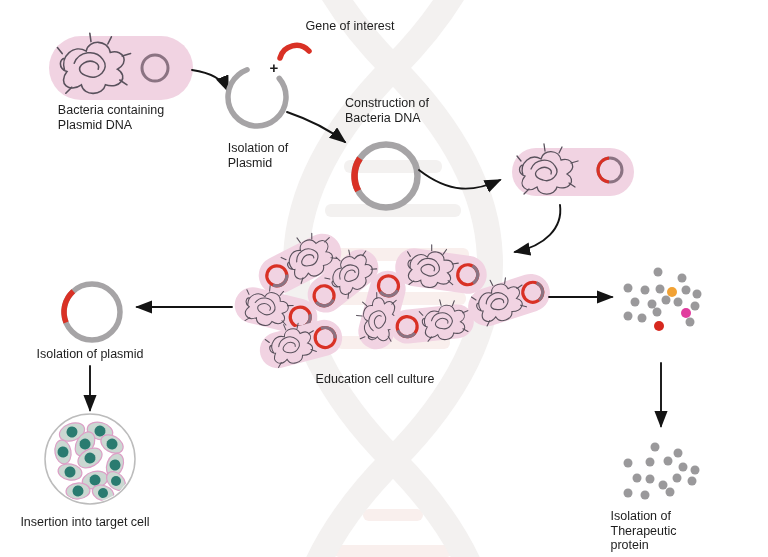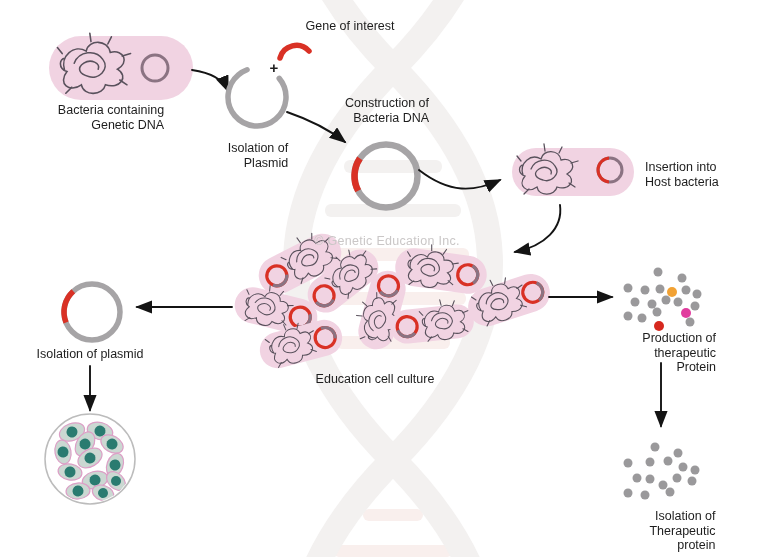--- a/index.html
+++ b/index.html
@@ -5,21 +5,21 @@
   html,body{margin:0;padding:0;background:#ffffff;}
   #stage{
     position:relative;width:768px;height:557px;overflow:hidden;background:#ffffff;
     font-family:"Liberation Sans","DejaVu Sans",sans-serif;
   }
   #gfx{position:absolute;left:0;top:0;}
   .lbl{
     position:absolute;white-space:pre-line;line-height:1.16;
     font-size:12.5px;color:var(--text-color);
   }
-  .lbl.center{transform:translateX(-50%);text-align:right;}
+  .lbl.center{transform:translateX(-50%);text-align:left;}
   .lbl.plus{font-size:15px;font-weight:bold;}
   .lbl.wm{color:var(--watermark-color);font-size:12.5px;letter-spacing:.3px;}
   
   .pink{fill:var(--bacteria-fill);}
   .tg{stroke:var(--tangle-stroke);fill:none;stroke-width:1.3px;stroke-linecap:round;}
   .grayring{fill:none;stroke:var(--plasmid-gray);}
   .mauvering{fill:none;stroke:var(--plasmid-mauve);}
   .redring{fill:none;stroke:var(--ring-red);}
   .arrow{fill:none;stroke:var(--arrow-black);stroke-width:1.9px;stroke-linecap:round;}
   .dotg{fill:var(--dot-gray);} .doto{fill:var(--dot-orange);}
@@ -259,29 +259,25 @@
           </g>
         <g transform="translate(103,493) rotate(20)">
             <ellipse class="cell" rx="11" ry="7.5"></ellipse>
             <circle class="nuc" r="5"></circle>
           </g>
       </g>
     </g>
   </svg>
 
   <div class="lbl center" style="left:111px;top:103px">Bacteria containing
-Genetic DNA</div>
+Plasmid DNA</div>
   <div class="lbl center" style="left:350px;top:19px">Gene of interest</div>
   <div class="lbl center plus" style="left:274px;top:59px">+</div>
   <div class="lbl center" style="left:258px;top:141px">Isolation of
 Plasmid</div>
   <div class="lbl center" style="left:387px;top:96px">Construction of
 Bacteria DNA</div>
-  <div class="lbl" style="left:645px;top:160px">Insertion into
-Host bacteria</div>
-  <div class="lbl center wm" style="left:387px;top:234px">© Genetic Education Inc.</div>
   <div class="lbl center" style="left:375px;top:372px">Education cell culture</div>
-  <div class="lbl center" style="left:664px;top:331px">Production of therapeutic
-Protein</div>
   <div class="lbl center" style="left:90px;top:347px">Isolation of plasmid</div>
+  <div class="lbl center" style="left:85px;top:515px">Insertion into target cell</div>
   <div class="lbl center" style="left:663px;top:509px">Isolation of
 Therapeutic protein</div>
 </div>
 
 </body></html>

